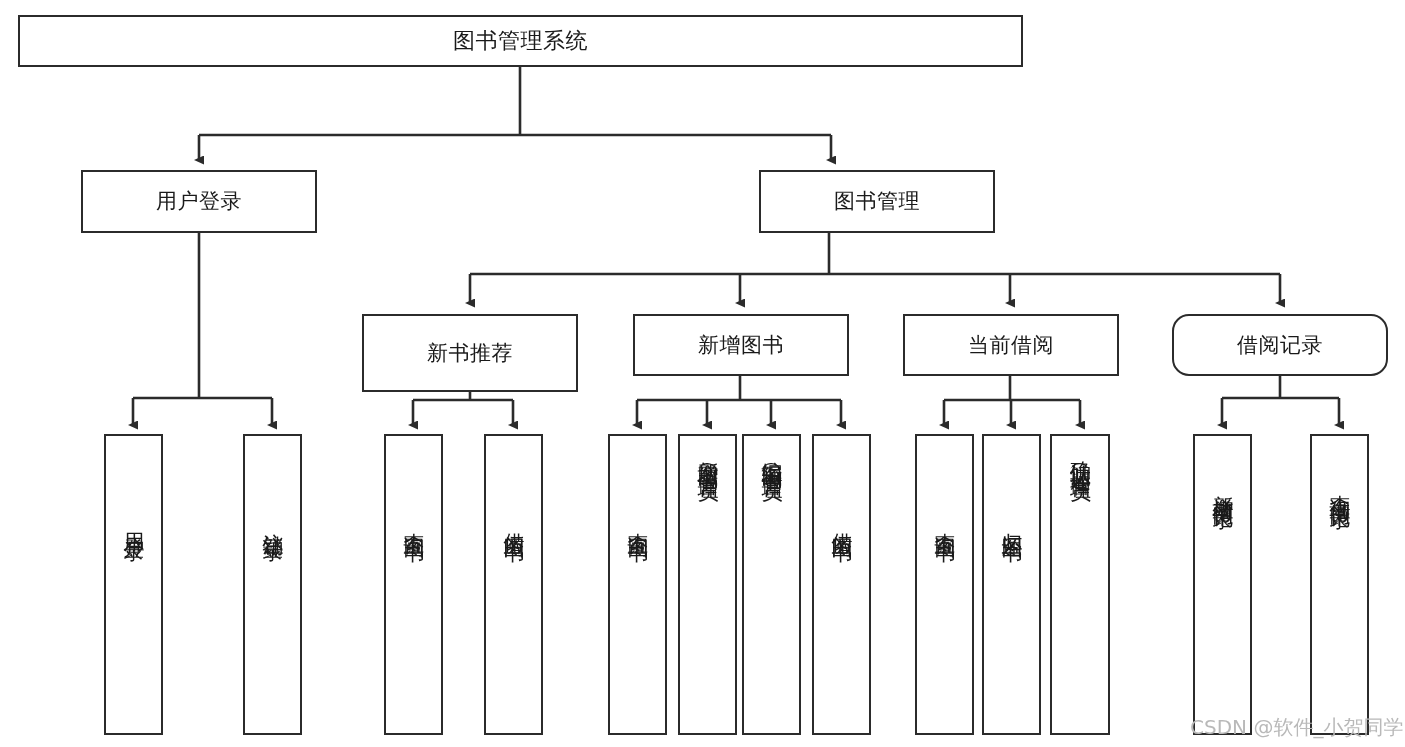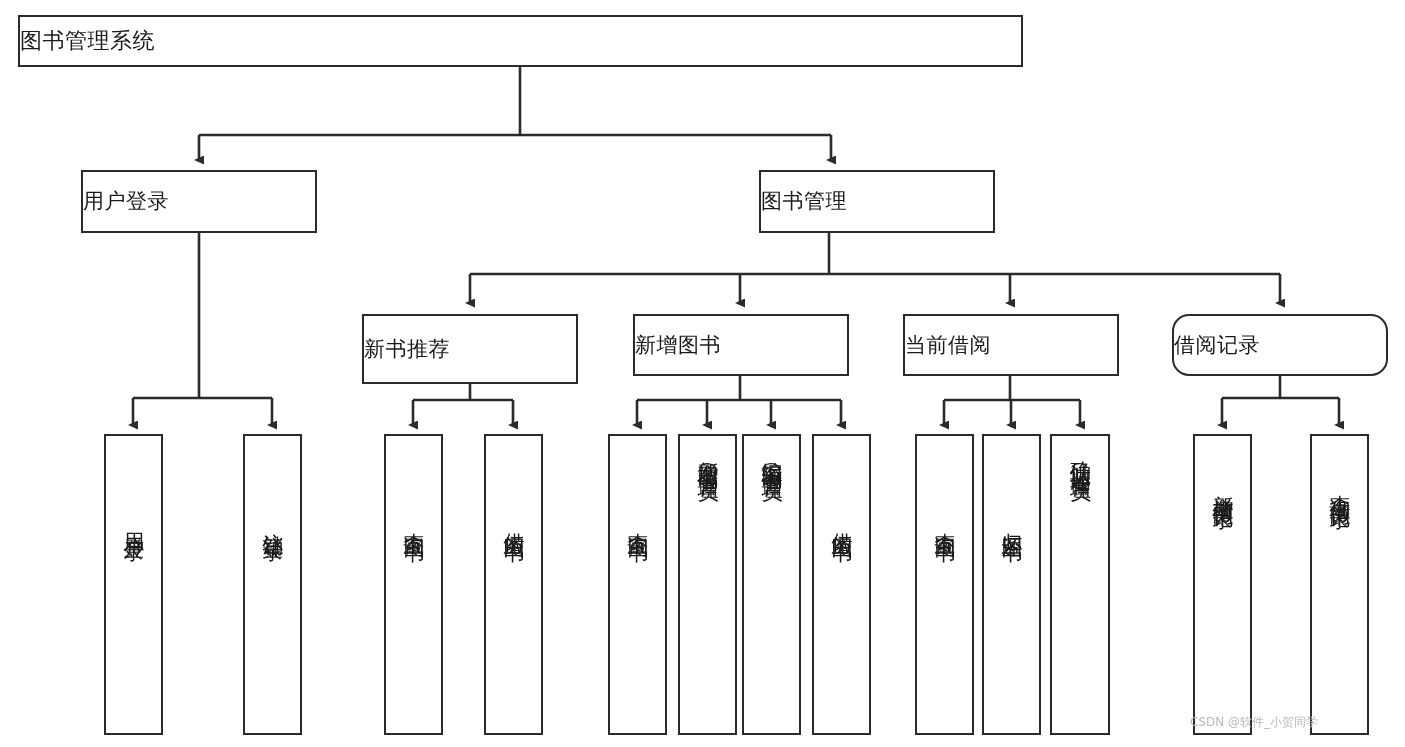--- a/index.html
+++ b/index.html
@@ -26,21 +26,21 @@
     height: 747px;
     pointer-events: none;
   }
   .node {
     position: absolute;
     box-sizing: border-box;
     background: #ffffff;
     border: 2px solid #2b2b2b;
     display: flex;
     align-items: center;
-    justify-content: flex-start;
+    justify-content: center;
     z-index: 2;
   }
   .node .label {
     color: #1a1a1a;
     line-height: 1.18;
     letter-spacing: 0.5px;
     white-space: nowrap;
   }
   .node.h .label {
     font-size: 21px;
@@ -57,21 +57,21 @@
     text-orientation: upright;
     font-size: 21px;
     letter-spacing: 3px;
     line-height: 1;
     margin: 0 auto;
   }
   .wm {
     position: absolute;
     z-index: 5;
     color: #b9b9b9;
-    font-size: 12px;
+    font-size: 20px;
     white-space: nowrap;
     font-family: "DejaVu Sans", "Liberation Sans", sans-serif;
   }
 </style>
 </head>
 <body>
 
 <div id="canvas">
 
   <svg id="wires" viewBox="0 0 1405 747" xmlns="http://www.w3.org/2000/svg">
@@ -128,21 +128,21 @@
     <span class="label">图书管理系统</span>
   </div>
 
   <div class="node h" style="left:81px; top:170px; width:236px; height:63px;">
     <span class="label">用户登录</span>
   </div>
   <div class="node h" style="left:711px; top:170px; width:236px; height:63px;margin-left:48px;">
     <span class="label">图书管理</span>
   </div>
 
-  <div class="node h" style="left:362px; top:314px; width:216px; height:70px;">
+  <div class="node h" style="left:362px; top:314px; width:216px; height:78px;">
     <span class="label">新书推荐</span>
   </div>
   <div class="node h" style="left:633px; top:314px; width:216px; height:62px;">
     <span class="label">新增图书</span>
   </div>
   <div class="node h" style="left:903px; top:314px; width:216px; height:62px;">
     <span class="label">当前借阅</span>
   </div>
   <div class="node h" style="left:1172px; top:314px; width:216px; height:62px;border-radius:17px;">
     <span class="label">借阅记录</span>

